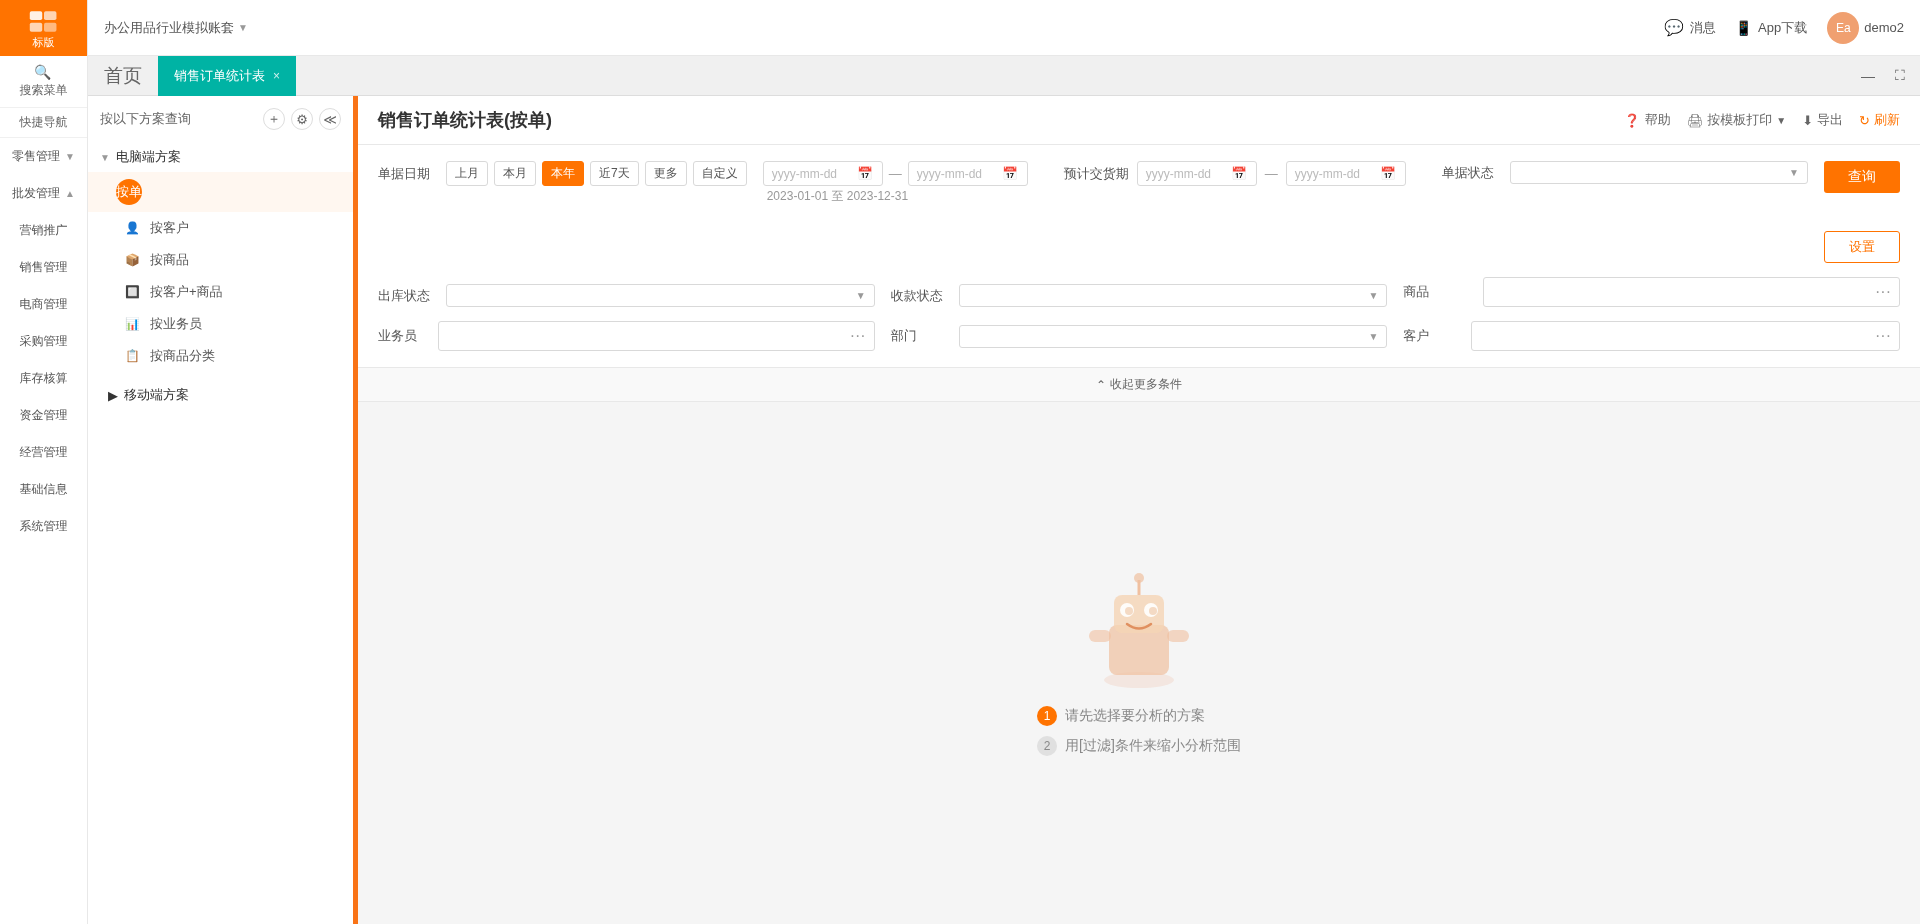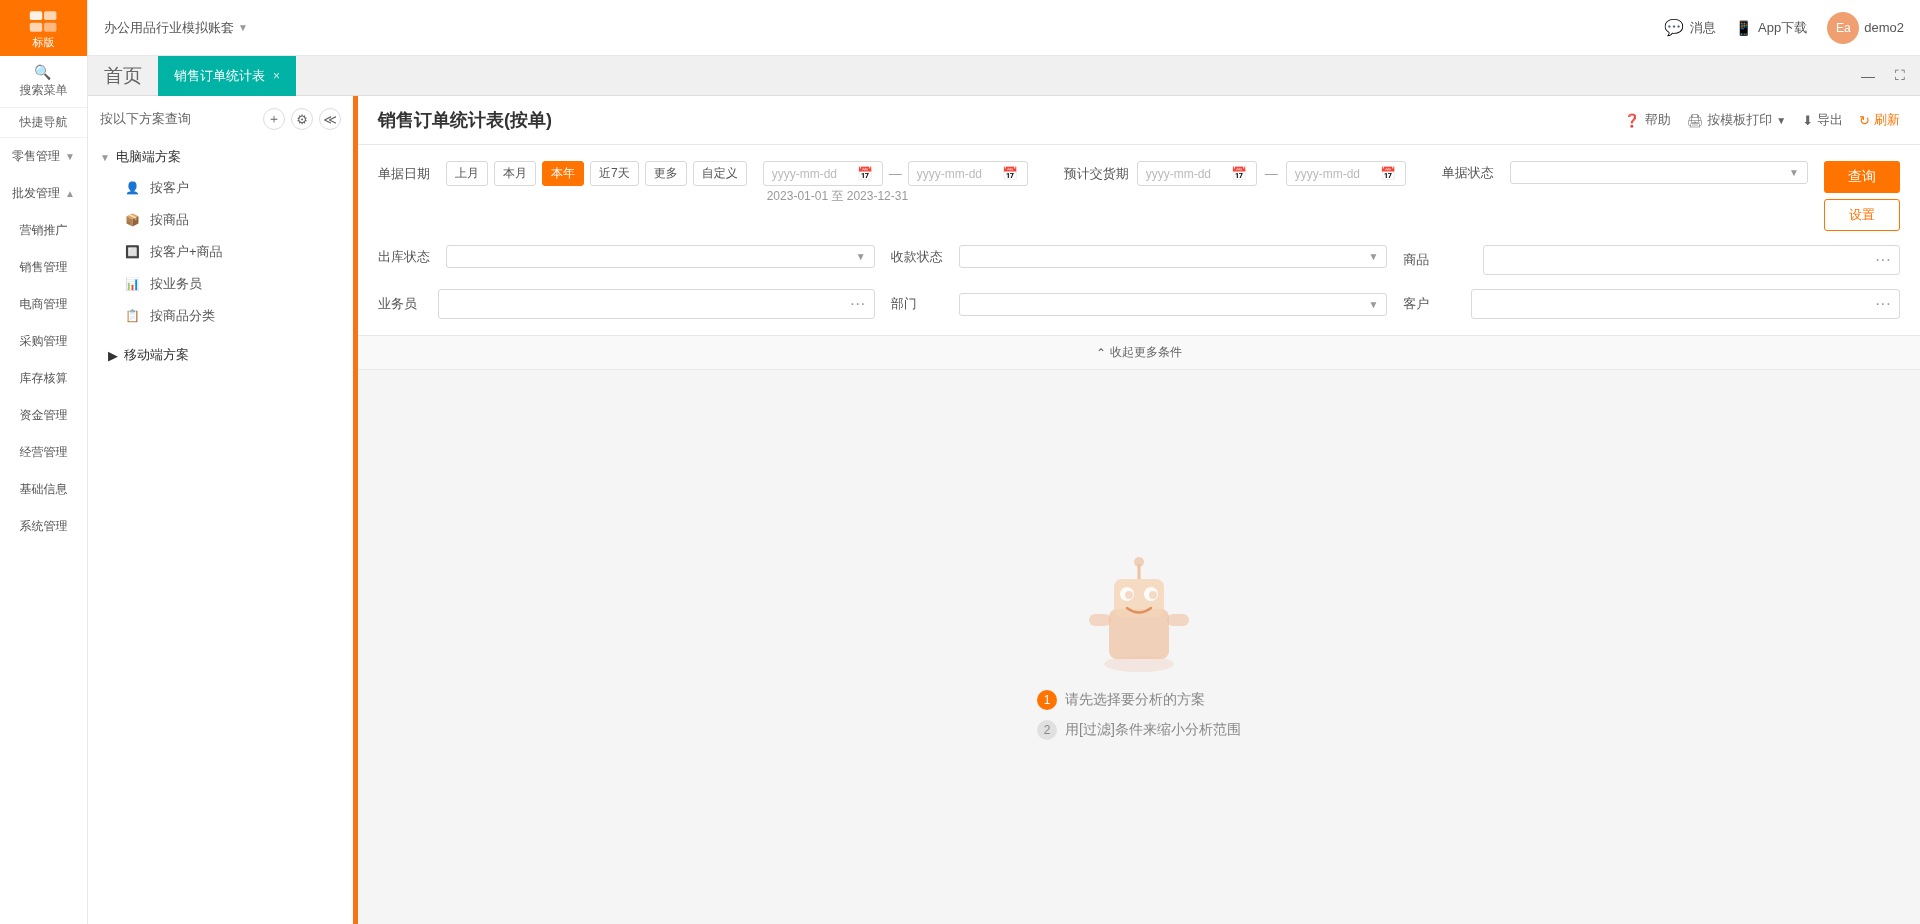--- a/index.html
+++ b/index.html
@@ -371,20 +371,21 @@
     }
     .setting-btn {
       background: #fff;
       color: #ff7300;
       border: 1px solid #ff7300;
       border-radius: 3px;
       padding: 6px 20px;
       font-size: 13px;
       cursor: pointer;
       white-space: nowrap;
+      margin-top: 32px;
     }
 
     .collapse-bar {
       text-align: center;
       padding: 8px;
       background: #f9f9f9;
       border-bottom: 1px solid #e8e8e8;
       cursor: pointer;
       font-size: 12px;
       color: #666;
@@ -599,20 +600,25 @@
           <div class="left-panel-header-icon">≪</div>
         </div>
       </div>
 
       <div class="plan-group">
         <div class="plan-group-title">
           <span class="triangle">▼</span>
           <span>电脑端方案</span>
         </div>
 
+        <div class="plan-item active">
+          <div class="plan-item-badge">
+            <span>按单</span>
+          </div>
+        </div>
 
         <div class="sub-group">
           <div class="plan-item">
             <div class="plan-item-icon">👤</div>
             <span>按客户</span>
           </div>
           <div class="plan-item">
             <div class="plan-item-icon">📦</div>
             <span>按商品</span>
           </div>
@@ -714,21 +720,21 @@
               <span style="color:#999;font-size:10px;">▼</span>
             </div>
           </div>
 
           <div style="display:flex; flex-direction:column; gap:6px; flex-shrink:0;">
             <button class="query-btn">查询</button>
             <button class="setting-btn">设置</button>
           </div>
         </div>
 
-        <div style="display:flex; align-items:flex-start; gap:16px; margin-bottom:14px;">
+        <div style="display:flex; align-items:flex-end; gap:16px; margin-bottom:14px;">
           <div style="display:flex; align-items:center; gap:8px; flex:1;">
             <span class="filter-label">出库状态</span>
             <div class="full-width-select">
               <span style="color:#bbb;"></span>
               <span style="color:#999;font-size:10px;">▼</span>
             </div>
           </div>
           <div style="display:flex; align-items:center; gap:8px; flex:1;">
             <span class="filter-label">收款状态</span>
             <div class="full-width-select">

